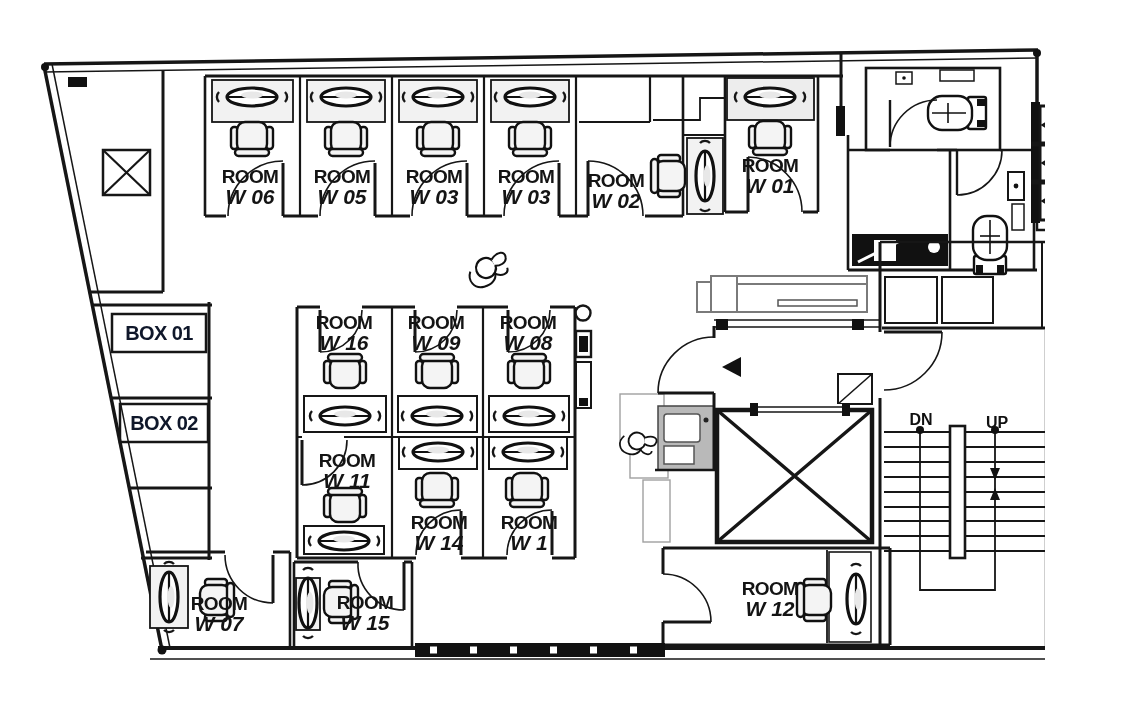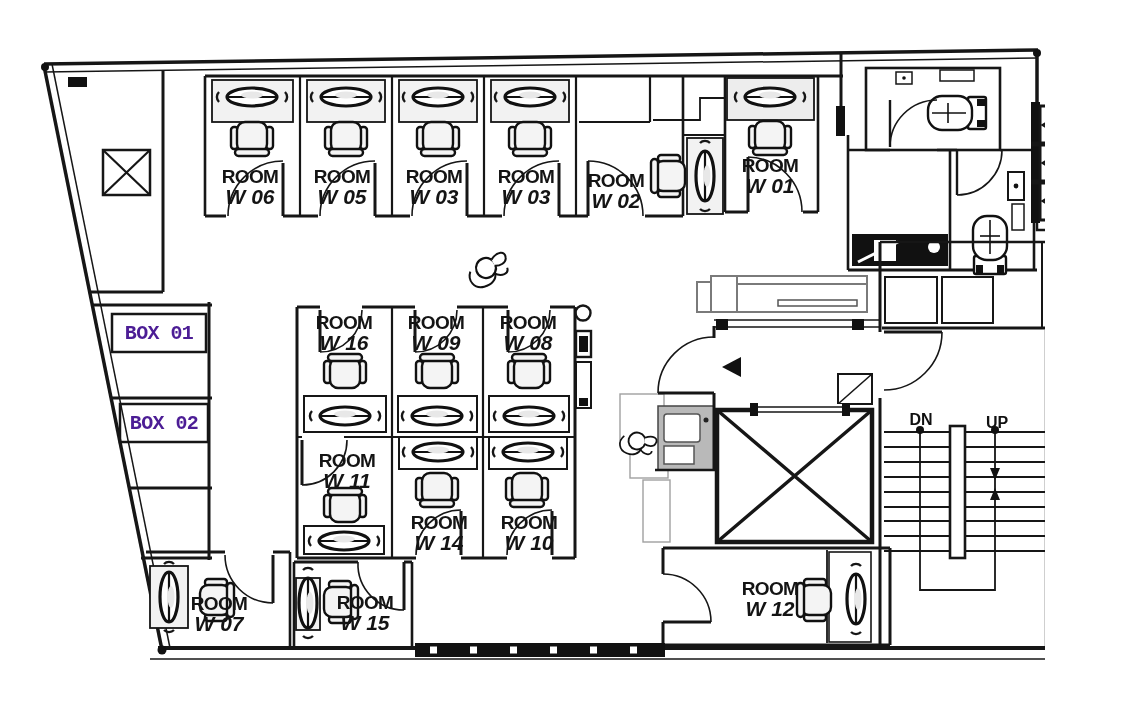--- a/index.html
+++ b/index.html
@@ -4,21 +4,21 @@
 <style>
   html,body{margin:0;padding:0;background:#fff;}
   .plan{position:relative;width:1045px;height:713px;background:#fff;
         font-family:"Liberation Sans",sans-serif;overflow:hidden;}
   .plan svg{position:absolute;left:0;top:0;z-index:1;}
   .rlabel{position:absolute;transform:translate(-50%,-50%);text-align:center;
           color:#141414;line-height:1.02;white-space:nowrap;z-index:2;}
   .rlabel .l1{display:block;font-size:19px;font-weight:600;letter-spacing:-0.6px;}
   .rlabel .l2{display:block;font-size:21px;font-weight:800;font-style:italic;}
   .blabel{position:absolute;transform:translate(-50%,-50%);font-size:20px;font-weight:700;
-          letter-spacing:-0.6px;color:#4c1d95;z-index:2;white-space:nowrap;font-family:Liberation Mono, monospace;}
+          letter-spacing:-0.6px;color:#0f172a;z-index:2;white-space:nowrap;}
   .slabel{position:absolute;transform:translate(-50%,-50%);font-size:16px;font-weight:700;
           color:#111;z-index:2;}
   .w{fill:none;stroke:#161616;}
   .f{fill:#f4f4f4;stroke:#111;stroke-width:2.4;}
   .gray{fill:none;stroke:#a0a0a0;stroke-width:1.4;}
 </style>
 </head>
 <body>
 
 <div class="plan">
@@ -385,21 +385,21 @@
 <div class="rlabel" style="left:347px;top:471px">
       <span class="l1">ROOM</span>
       <span class="l2">W 11</span>
     </div>
 <div class="rlabel" style="left:439px;top:533px">
       <span class="l1">ROOM</span>
       <span class="l2">W 14</span>
     </div>
 <div class="rlabel" style="left:529px;top:533px">
       <span class="l1">ROOM</span>
-      <span class="l2">W 10</span>
+      <span class="l2">W 1</span>
     </div>
 <div class="rlabel" style="left:219px;top:614px">
       <span class="l1">ROOM</span>
       <span class="l2">W 07</span>
     </div>
 <div class="rlabel" style="left:365px;top:613px">
       <span class="l1">ROOM</span>
       <span class="l2">W 15</span>
     </div>
 <div class="rlabel" style="left:770px;top:599px">

